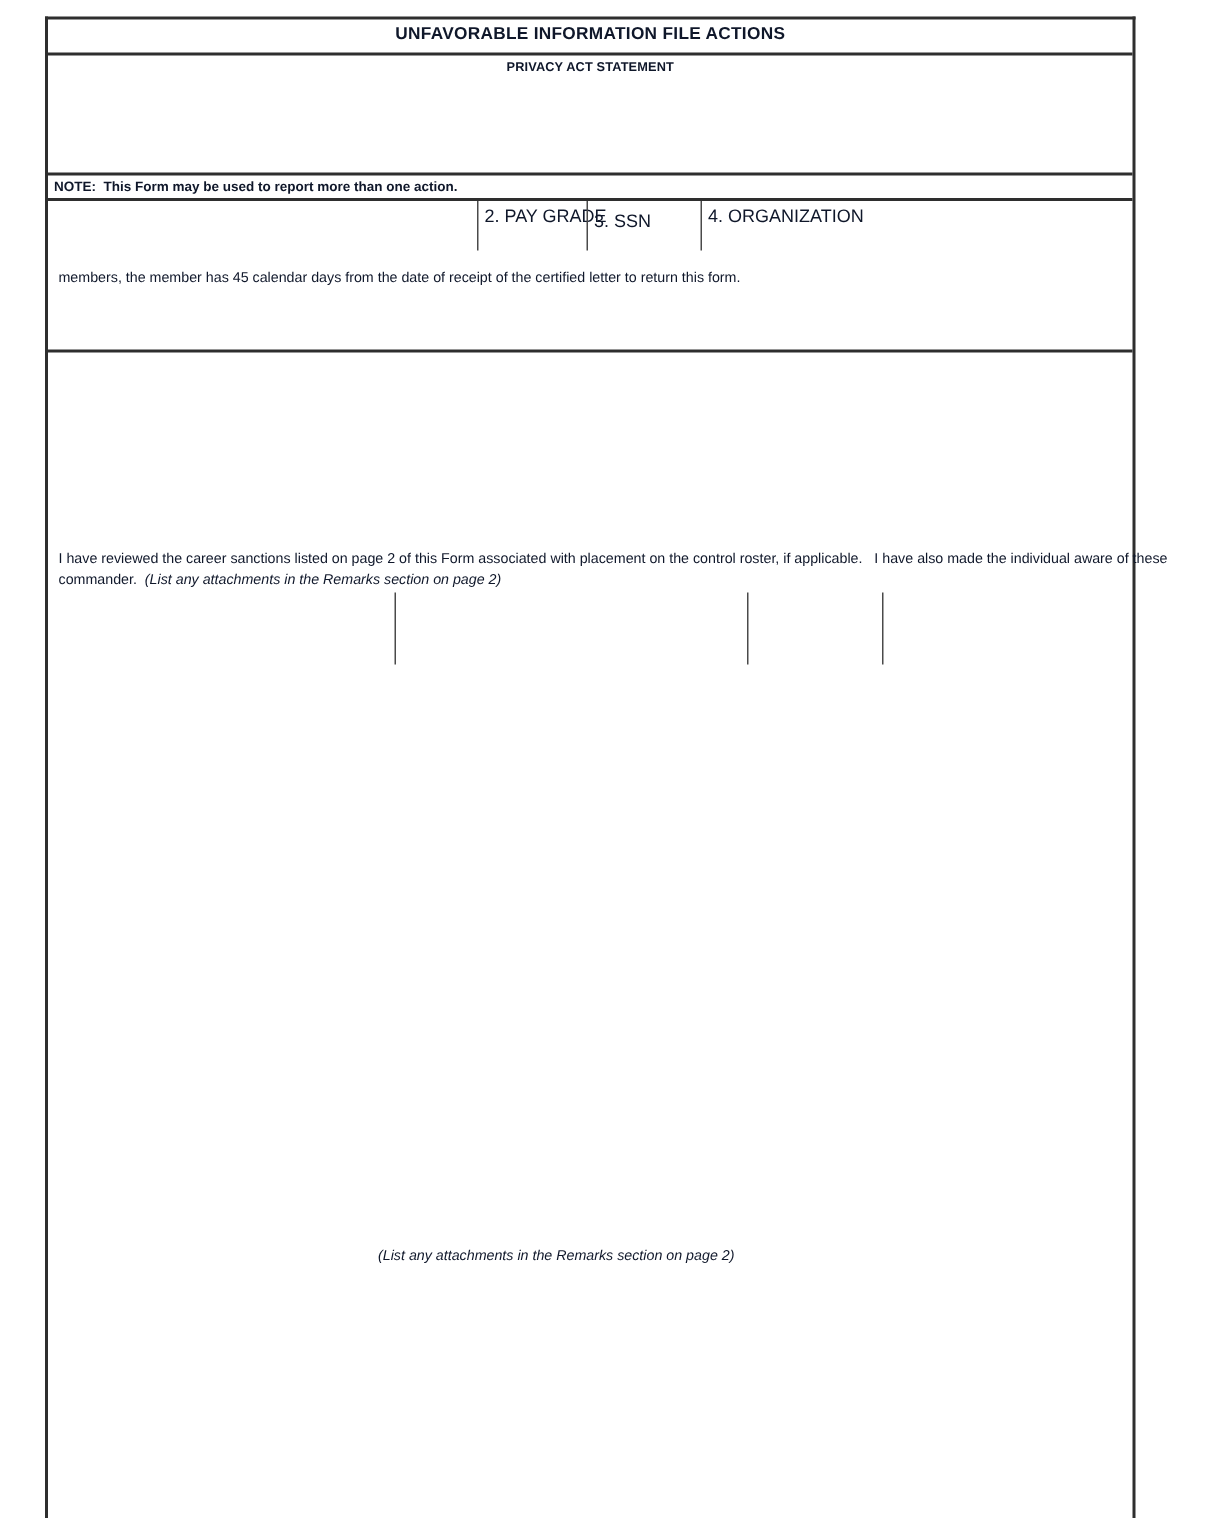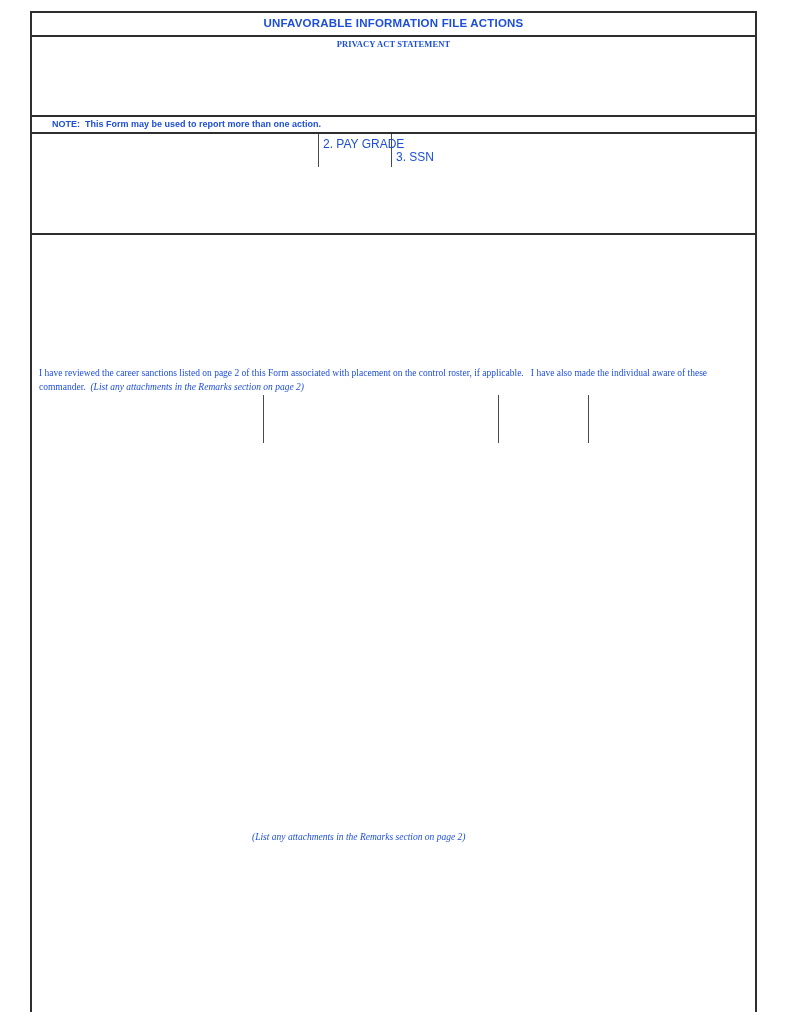--- a/index.html
+++ b/index.html
@@ -1,53 +1,53 @@
 <!DOCTYPE html>
 <html><head>
 <meta charset="utf-8">
 <style>
   html,body { margin:0; padding:0; background:#ffffff; }
   .page {
     position:relative; width:808px; height:1024px; background:#ffffff;
-    font-family:"Liberation Sans", sans-serif; color:#1d4ed8; overflow:hidden;
+    font-family:"Liberation Sans", sans-serif; color:#0f172a; overflow:hidden;
   }
   .form {
     position:absolute; left:30px; top:11px; width:727px; height:1001px;
     box-sizing:border-box;
     border-left:2px solid #2e2e2e; border-right:2px solid #2e2e2e; border-top:2px solid #2e2e2e;
   }
   .title-bar {
     box-sizing:border-box; height:24px; border-bottom:2px solid #2e2e2e;
     text-align:center; font-weight:bold; font-size:11.5px; line-height:21px; letter-spacing:.2px;
   }
   .privacy {
-    box-sizing:border-box; height:80px; border-bottom:2px solid #2e2e2e; text-align:center;font-family:Liberation Serif, serif;
+    box-sizing:border-box; height:80px; border-bottom:2px solid #2e2e2e; text-align:center;
   }
   .privacy-heading {
     font-weight:bold; font-size:8.5px; padding-top:2px; letter-spacing:.1px;
   }
   .note-bar {
     box-sizing:border-box; height:17px; border-bottom:2px solid #2e2e2e;
-    font-weight:bold; font-size:9px; line-height:14px; padding-left:20px; white-space:pre;
+    font-weight:bold; font-size:9px; line-height:14px; padding-left:4px; white-space:pre;
   }
   .section1 {
     box-sizing:border-box; height:101px; border-bottom:2px solid #2e2e2e; position:relative;
   }
   .field-cell {
     position:absolute; top:0; height:33px; box-sizing:border-box;
     border-left:1px solid #4a4a4a;
   }
   .field-label {
     display:block; font-size:12px; padding-left:4px; white-space:pre;
   }
   .note-para {
     position:absolute; left:7px; top:45px; width:716px; font-size:9.5px; line-height:14px;
   }
   .line { white-space:pre; }
-  .section2 { position:relative; height:779px;font-family:Liberation Serif, serif; }
+  .section2 { position:relative; height:779px; }
   .sanctions {
     position:absolute; left:7px; top:131px; width:716px; font-size:9.5px; line-height:14px;
   }
   .vline {
     position:absolute; width:1px; background:#4a4a4a;
   }
   .attach-note {
     position:absolute; left:220px; top:597px; font-size:9.5px; font-style:italic; white-space:pre;
   }
   i { font-style:italic; }
@@ -66,25 +66,29 @@
 
     <div class="note-bar">NOTE:  This Form may be used to report more than one action.</div>
 
     <div class="section1">
 
       <div class="field-cell" style="left:286px; width:73px;">
         <span class="field-label" style="padding-top:3px;">2. PAY GRADE</span>
       </div>
 
       <div class="field-cell" style="left:359px; width:76px;">
-        <span class="field-label" style="padding-top:16px;">3. SSN</span>
+        <span class="field-label" style="padding-top:6px;">3. SSN</span>
       </div>
 
+      <div class="field-cell" style="left:435px; width:288px;">
+        <span class="field-label" style="padding-top:3px;">4. ORGANIZATION</span>
+      </div>
 
       <div class="note-para">
+        <div class="line">members, the member has 45 calendar days from the date of receipt of the certified letter to return this form.</div>
       </div>
     </div>
 
     <div class="section2">
 
       <div class="sanctions">
         <div class="line">I have reviewed the career sanctions listed on page 2 of this Form associated with placement on the control roster, if applicable.   I have also made the individual aware of these</div>
         <div class="line"><span>commander.  </span><i>(List any attachments in the Remarks section on page 2)</i></div>
       </div>
 

